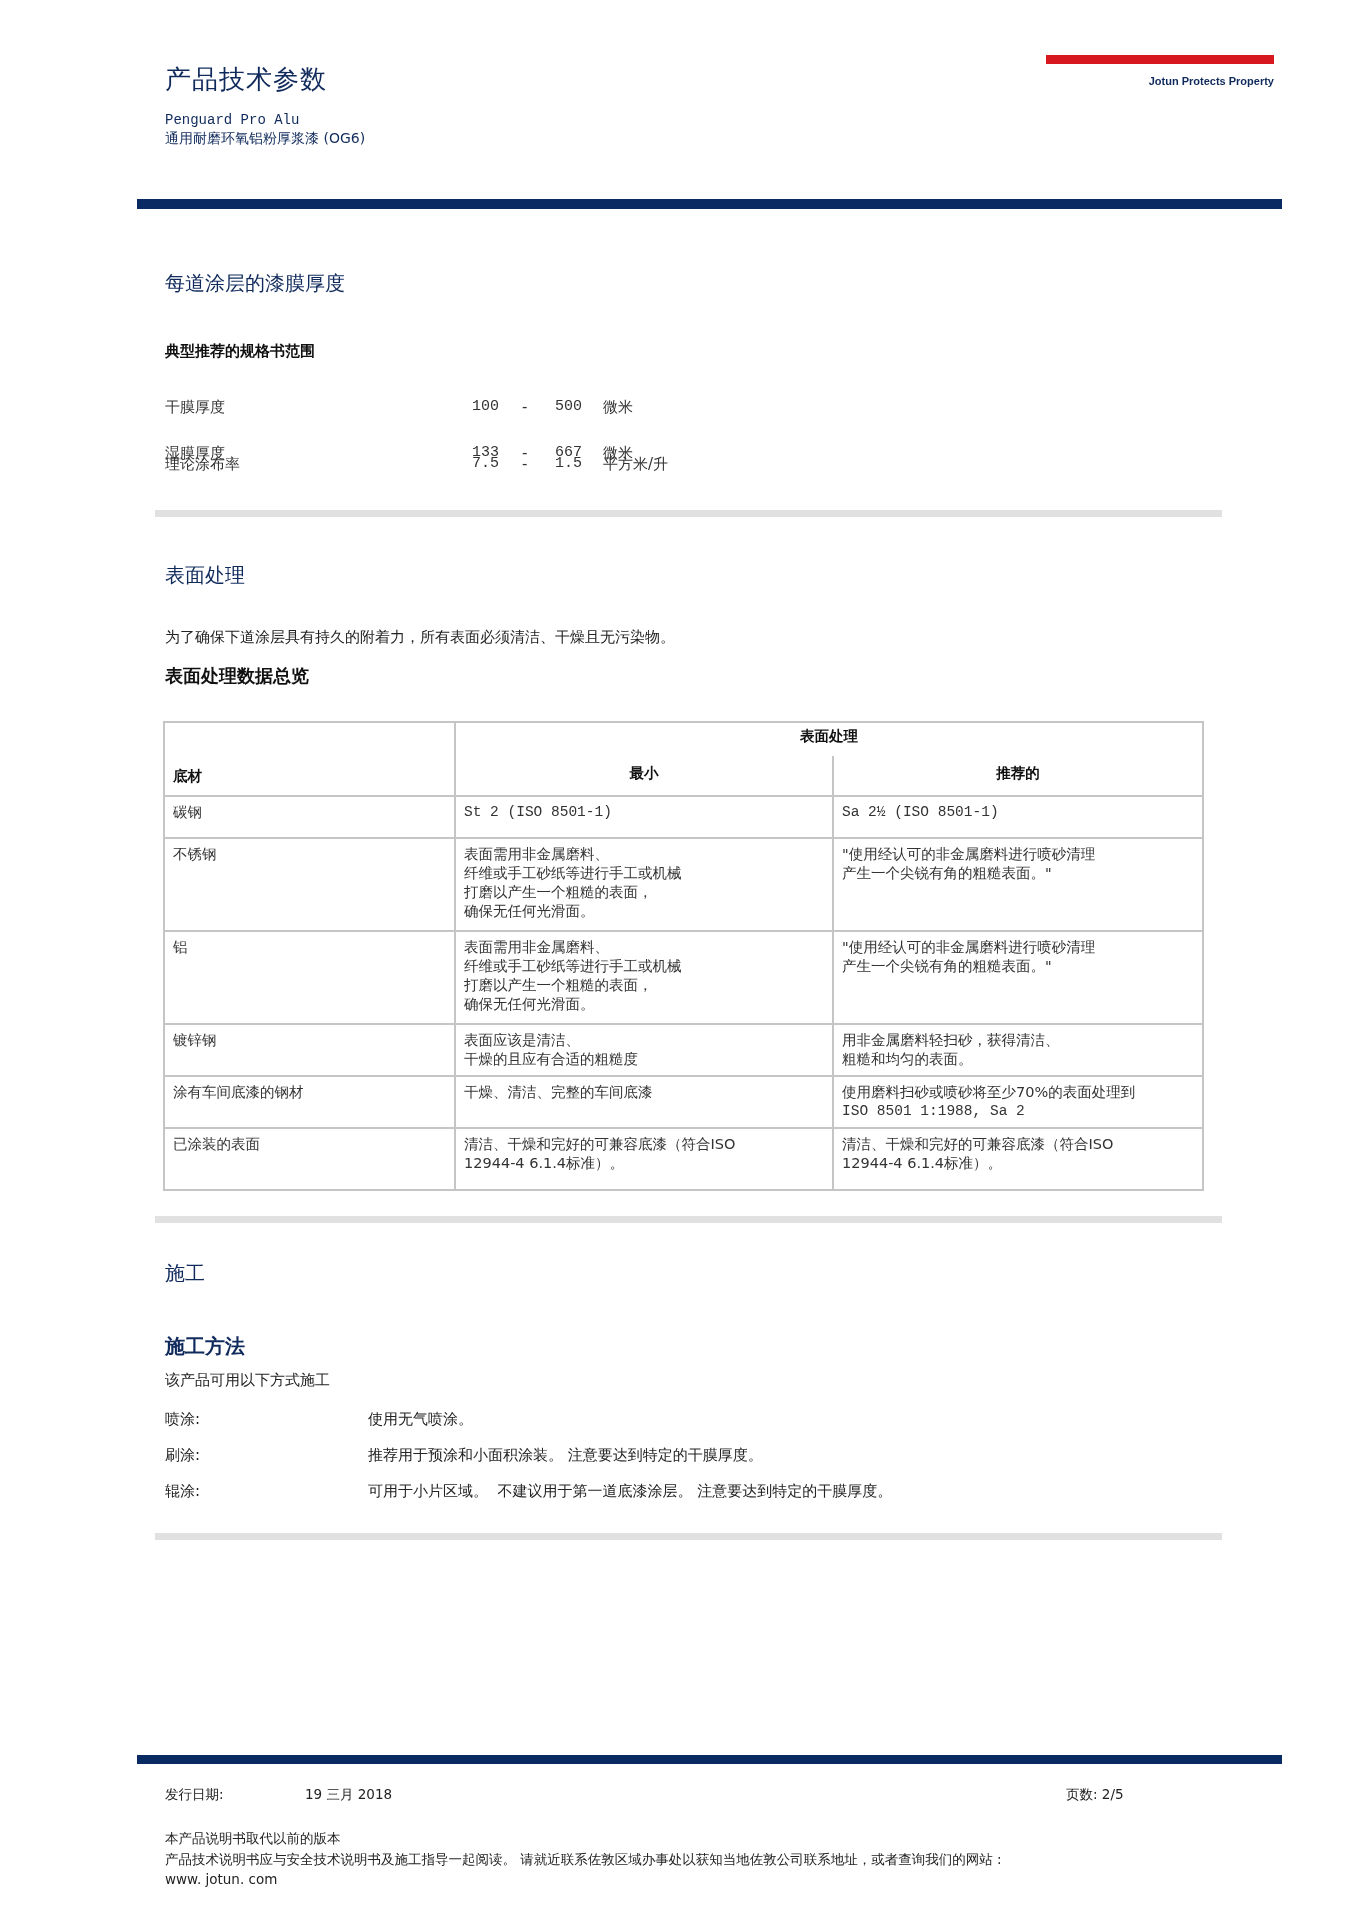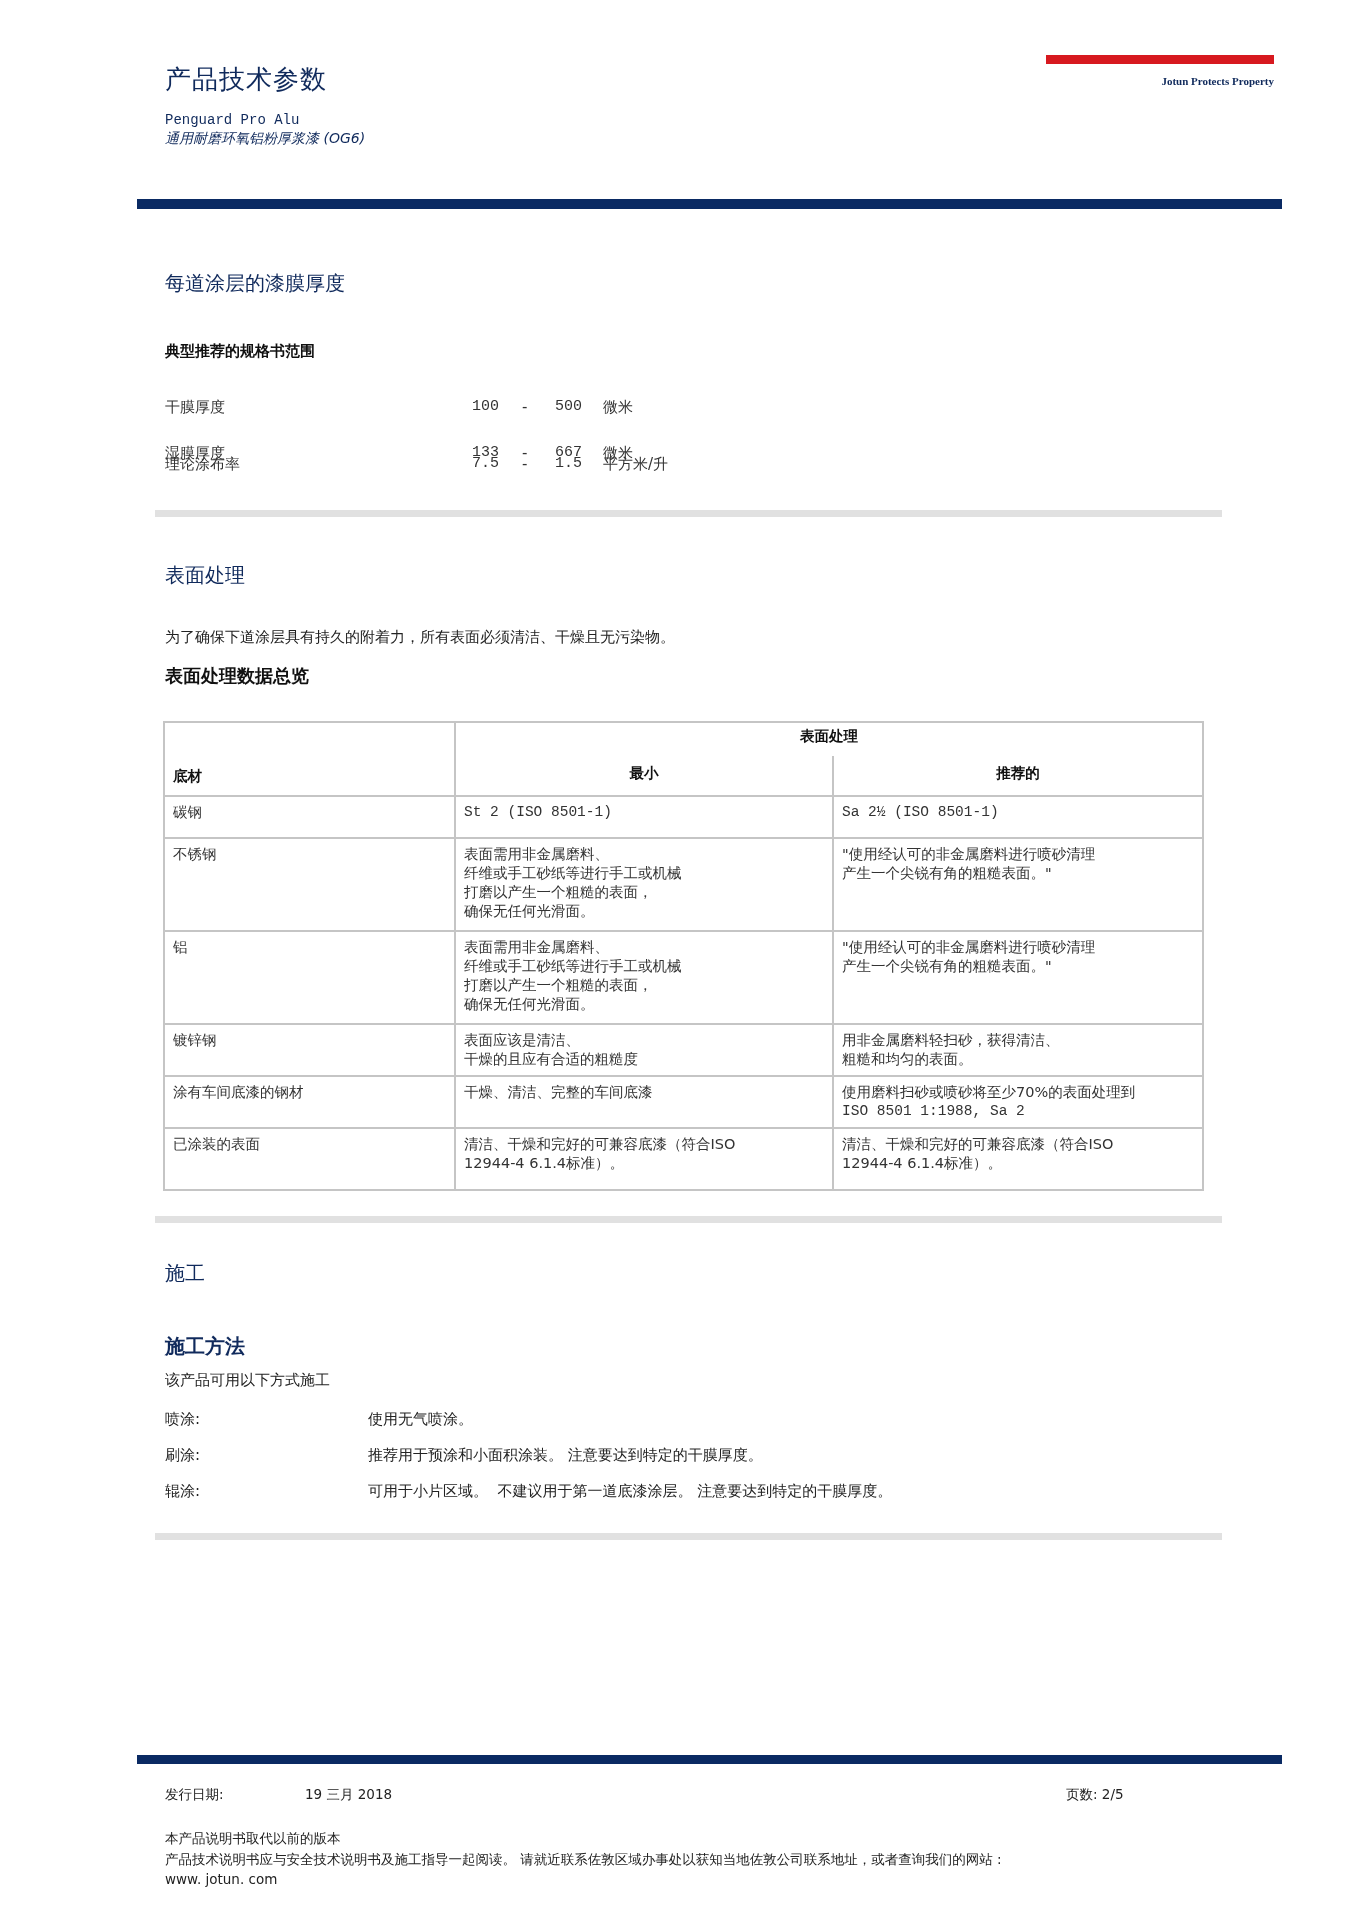--- a/index.html
+++ b/index.html
@@ -3,27 +3,27 @@
 <meta charset="utf-8">
 <style>
   * { box-sizing: border-box; margin: 0; padding: 0; }
   html, body { width: 1365px; height: 1920px; background: #ffffff; }
   body { position: relative; font-family: "DejaVu Serif", "Liberation Serif", serif; color: #1a1a1a; overflow: hidden; }
   .abs { position: absolute; }
 
   
   .doc-title { left: 165px; top: 62px; font-size: 26px; color: #102a5c; font-family: "DejaVu Sans", sans-serif; letter-spacing: 1px; }
   .prod-name { left: 165px; top: 112px; font-size: 14px; color: #102a5c; font-family: "Liberation Mono", monospace; }
-  .prod-desc { left: 165px; top: 130px; font-size: 14px; color: #102a5c; font-family: "DejaVu Sans", sans-serif; font-style: italic; }
+  .prod-desc { left: 165px; top: 130px; font-size: 14px; color: #102a5c; font-family: "DejaVu Sans", sans-serif; }
 
   .logo { left: 1046px; top: 55px; width: 228px; }
   .logo-red { height: 9px; background: #d7191f; }
   .logo-box { height: 58px; background: #f7b315; display: flex; align-items: center; padding-left: 8px; }
   .logo-word { font-family: "DejaVu Sans", sans-serif; font-weight: bold; font-size: 44px; color: #102a5c; letter-spacing: -1px; margin-left: 6px; line-height: 1; }
-  .logo-tag { text-align: right; font-family: Liberation Serif, serif; font-weight: bold; font-size: 11px; color: #102a5c; margin-top: 11px; }
+  .logo-tag { text-align: right; font-family: Liberation Sans, sans-serif; font-weight: bold; font-size: 11px; color: #102a5c; margin-top: 11px; }
 
   .bar-dark { height: 10px; background: #0a2a63; }
   .bar-grey { height: 7px; background: #e1e1e1; left: 155px; width: 1067px; }
 
   .h1 { font-family: "DejaVu Sans", sans-serif; color: #102a5c; font-size: 20px; left: 165px; }
   .h3b { font-family: "DejaVu Sans", sans-serif; font-weight: bold; font-size: 15px; left: 165px; color: #111; }
   .txt { font-size: 15px; left: 165px; color: #222; font-family: "DejaVu Sans", sans-serif; }
 
   .spec-row { left: 165px; width: 600px; height: 28px; font-size: 15px; font-family: "DejaVu Sans", sans-serif; color: #333; }
   .spec-row span { position: absolute; top: 0; }

